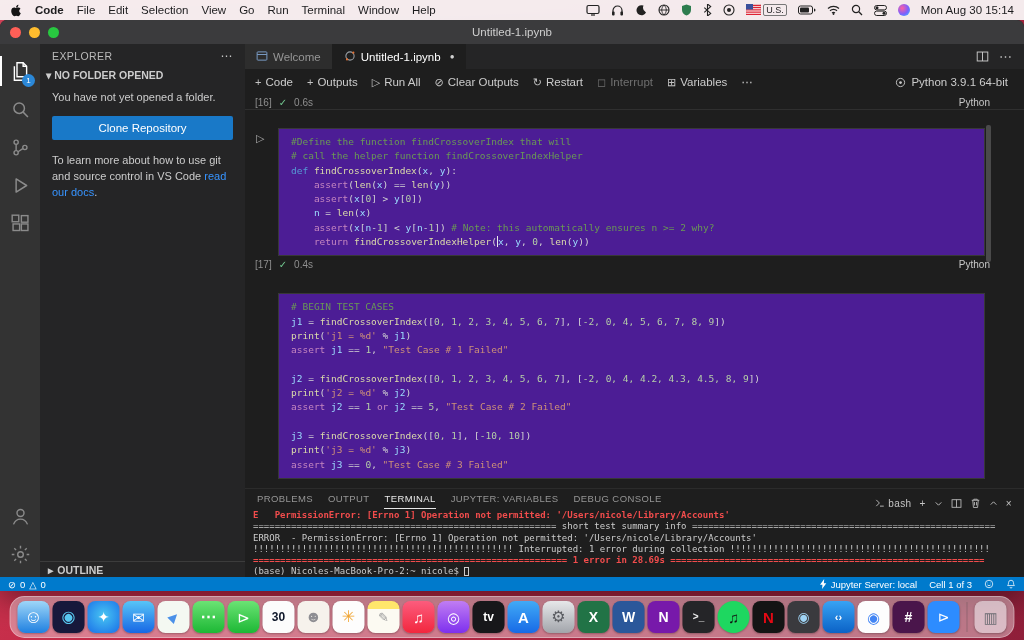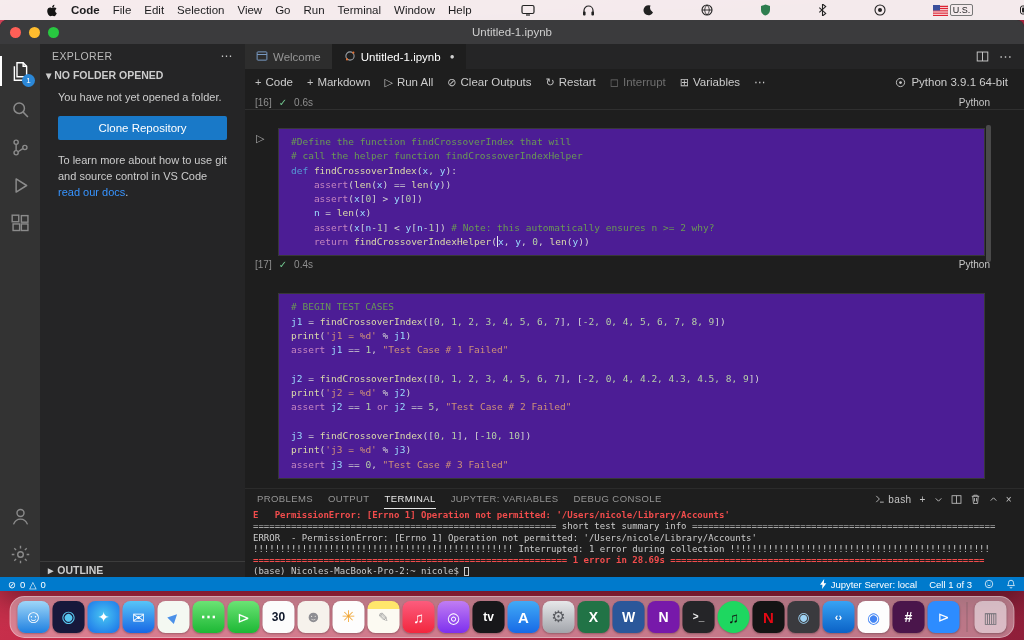--- a/index.html
+++ b/index.html
@@ -8,21 +8,21 @@
          background:linear-gradient(135deg,#e0475e 0%,#c22a47 45%,#8f1f3a 100%); }
   .screen { position:relative; width:1024px; height:640px; }
 
   
   .menubar { position:absolute; top:0; left:0; right:0; height:20px;
     background:rgba(247,242,244,0.96); display:flex; align-items:center;
     padding:0 10px; font-size:11.5px; color:#1c1c1e; gap:13px; z-index:30; }
   .menubar .appname { font-weight:700; }
   .menu-item { cursor:default; }
   .mb-right { margin-left:auto; display:flex; align-items:center; gap:11px; }
-  .mb-ico { display:flex; align-items:center;margin-left:36px; }
+  .mb-ico { display:flex; align-items:flex-start; }
   .kbd-layout { font-size:9px; border:1px solid #777; border-radius:2px; padding:0 2px; margin-left:2px;}
   .siri-orb { width:12px; height:12px; border-radius:50%;
     background:radial-gradient(circle at 35% 35%, #ff5fa2, #7a5fff 55%, #2bd6ff); }
   .clock { white-space:nowrap; }
 
   
   .vscode { position:absolute; top:20px; left:0; width:1024px; height:571px;
     background:#1e1e1e; border-radius:7px 7px 0 0; overflow:hidden;
     box-shadow:0 8px 30px rgba(0,0,0,0.45); }
   .titlebar { position:absolute; top:0; left:0; right:0; height:24px;
@@ -50,21 +50,21 @@
     flex-direction:column; align-items:center; }
 
   
   .sidebar { position:absolute; left:40px; top:24px; bottom:14px; width:205px;
     background:#252526; color:#cccccc; }
   .sb-header { height:24px; display:flex; align-items:center; justify-content:space-between;
     padding:0 12px; font-size:10.5px; color:#bbbbbb; letter-spacing:0.4px; }
   .sb-more { color:#c5c5c5; font-size:12px; cursor:pointer; }
   .sb-section { display:flex; align-items:center; gap:3px; padding:1px 6px;
     font-size:10.5px; font-weight:700; color:#cccccc; }
-  .sb-body { padding:8px 18px 0; font-size:11px; line-height:1.45; }
+  .sb-body { padding:8px 12px 0; font-size:11px; line-height:1.45; }
   .sb-body p { margin:0 0 10px; }
   .sb-btn { display:block; width:100%; height:24px; background:#1979c8; color:#ffffff;
     border:none; border-radius:2px; font-size:11.5px; font-family:inherit;
     margin:0 0 13px; cursor:pointer; }
   .sb-link { color:#3794ff; cursor:pointer; }
   .sb-outline { position:absolute; left:0; right:0; bottom:0; height:16px;
     border-top:1px solid #3c3c3c; display:flex; align-items:center; gap:4px;
     padding:0 8px; font-size:10.5px; font-weight:700; }
 
   
@@ -105,21 +105,21 @@
   .tok-f { color:#dcdcaa; } .tok-v { color:#9cdcfe; } .tok-n { color:#b5cea8; }
   .tok-s { color:#ce9178; } .tok-p { color:#d4d4d4; }
   .tok-cur { display:inline-block; width:0; border-left:1px solid #eaeaea; height:11px;
     vertical-align:text-bottom; }
   .nb-thumb { position:absolute; right:33px; top:30px; width:5px; height:137px;
     background:#5a5a5a; border-radius:2px; opacity:0.75; cursor:pointer; }
 
   
   .panel { position:absolute; left:245px; right:0; top:468px; height:89px;
     background:#1e1e1e; border-top:1px solid #2b2b2b; }
-  .panel-tabs { height:20px; display:flex; align-items:center; gap:15px; padding:0 12px;
+  .panel-tabs { height:20px; display:flex; align-items:flex-end; gap:15px; padding:0 12px;
     font-size:9.5px; letter-spacing:0.4px; color:#969696; }
   .panel-tab { cursor:pointer; height:20px; line-height:19px; }
   .panel-tab.active { color:#e7e7e7; border-bottom:1px solid #e7e7e7; }
   .panel-actions { margin-left:auto; display:flex; align-items:center; gap:8px;
     color:#c5c5c5; font-size:10px; }
   .panel-actions .pa { display:flex; align-items:center; gap:3px; cursor:pointer; }
   .term { padding:1px 8px; font-family:"DejaVu Sans Mono", monospace; font-size:9px;
     line-height:11.3px; white-space:pre; color:#cccccc; }
   .tl-err { color:#f14c4c; font-weight:700; }
   .tl-out { color:#cccccc; }
@@ -362,21 +362,21 @@
         </div>
       </div>
 
       <div class="nbtoolbar">
         <span class="tbi">
             <span class="tbi-icon">+</span>
             <span>Code</span>
           </span>
         <span class="tbi">
             <span class="tbi-icon">+</span>
-            <span>Markdown</span>
+            <span>Outputs</span>
           </span>
         <span class="tbi">
             <span class="tbi-icon">▷</span>
             <span>Run All</span>
           </span>
         <span class="tbi">
             <span class="tbi-icon">⊘</span>
             <span>Clear Outputs</span>
           </span>
         <span class="tbi">

